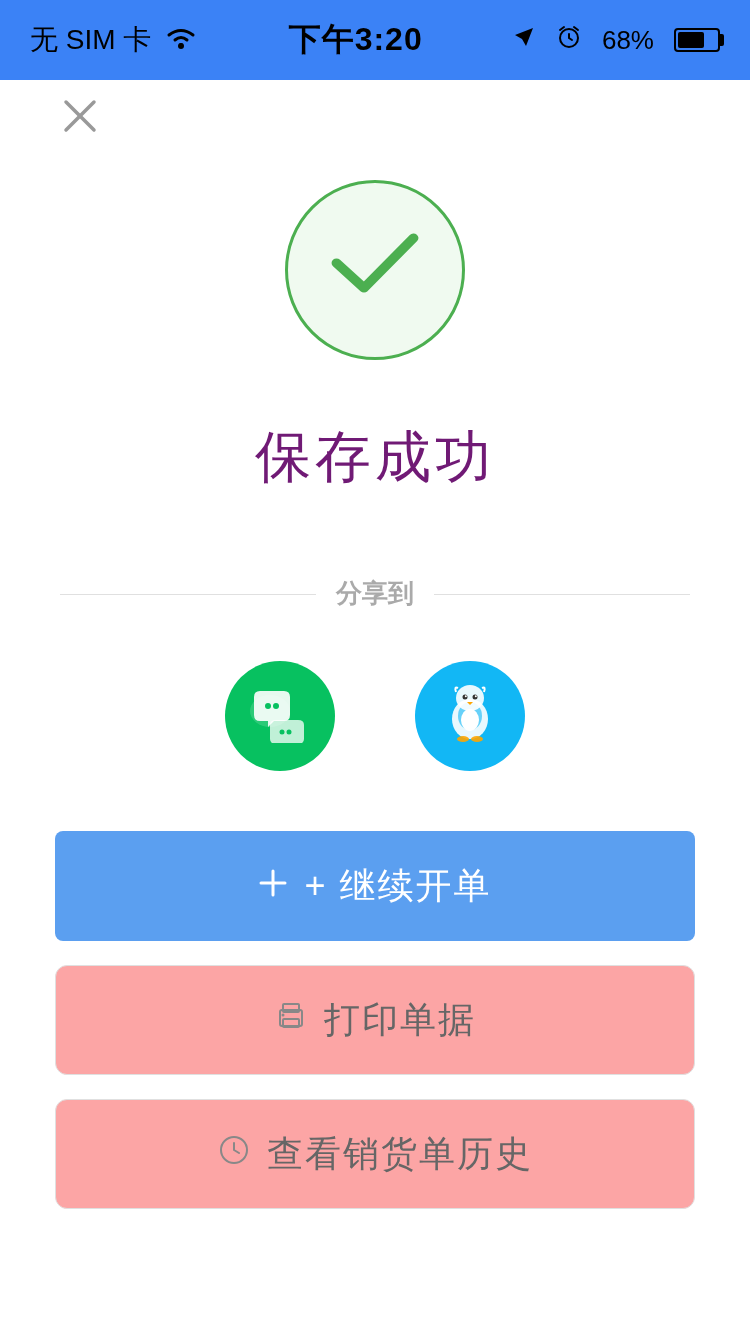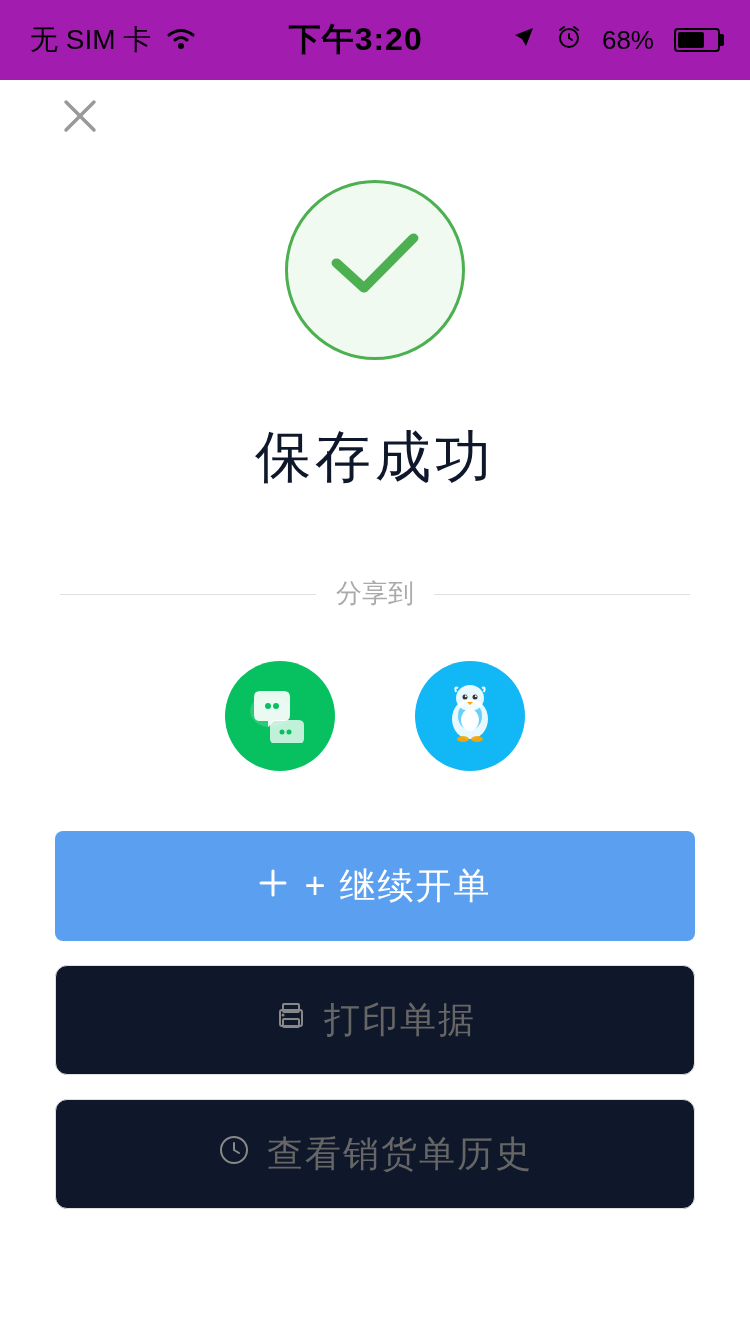--- a/index.html
+++ b/index.html
@@ -14,21 +14,21 @@
     }
 
     
     .status-bar {
       width: 100%;
       height: 80px;
       display: flex;
       align-items: center;
       justify-content: space-between;
       padding: 0 30px;
-      background: #a21caf;
+      background: #3b82f6;
     }
 
     .status-left {
       display: flex;
       align-items: center;
       gap: 12px;
       font-size: 28px;
       color: #000;
       font-weight: 500;
     }
@@ -126,34 +126,35 @@
     .checkmark {
       font-size: 90px;
       color: #4CAF50;
       line-height: 1;
       transform: scaleX(1.1);
     }
 
     
     .success-title {
       font-size: 56px;
-      color: #0f172a;
+      color: #701a75;
       font-weight: 400;
       margin-bottom: 80px;
       letter-spacing: 4px;
     }
 
     
     .share-section {
       width: 100%;
       position: relative;
       display: flex;
       flex-direction: column;
       align-items: center;
       margin-bottom: 60px;
+      font-weight: bold;
     }
 
     .share-divider {
       width: 100%;
       position: relative;
       display: flex;
       align-items: center;
       justify-content: center;
       margin-bottom: 50px;
     }
@@ -227,21 +228,21 @@
       gap: 16px;
       cursor: pointer;
       font-size: 36px;
       color: white;
       letter-spacing: 2px;
     }
 
     .btn-secondary {
       width: 100%;
       height: 110px;
-      background: #0f172a;
+      background: #fca5a5;
       border: 1px solid #e0e0e0;
       border-radius: 12px;
       display: flex;
       align-items: center;
       justify-content: center;
       gap: 16px;
       cursor: pointer;
       font-size: 36px;
       color: #666;
       letter-spacing: 2px;

